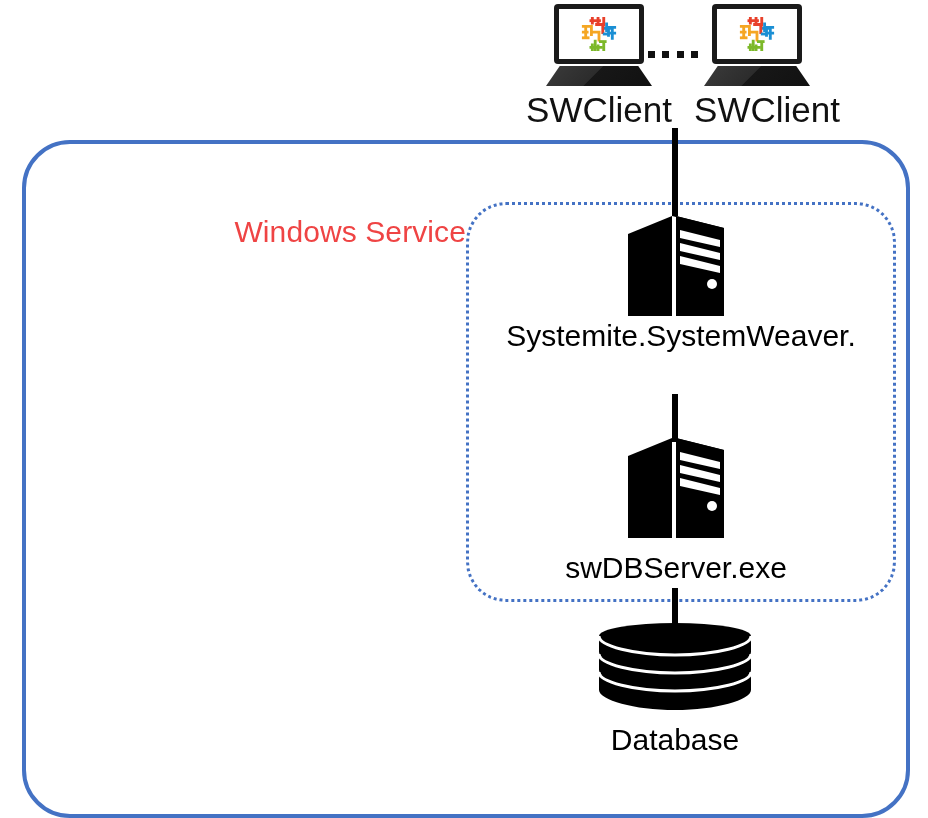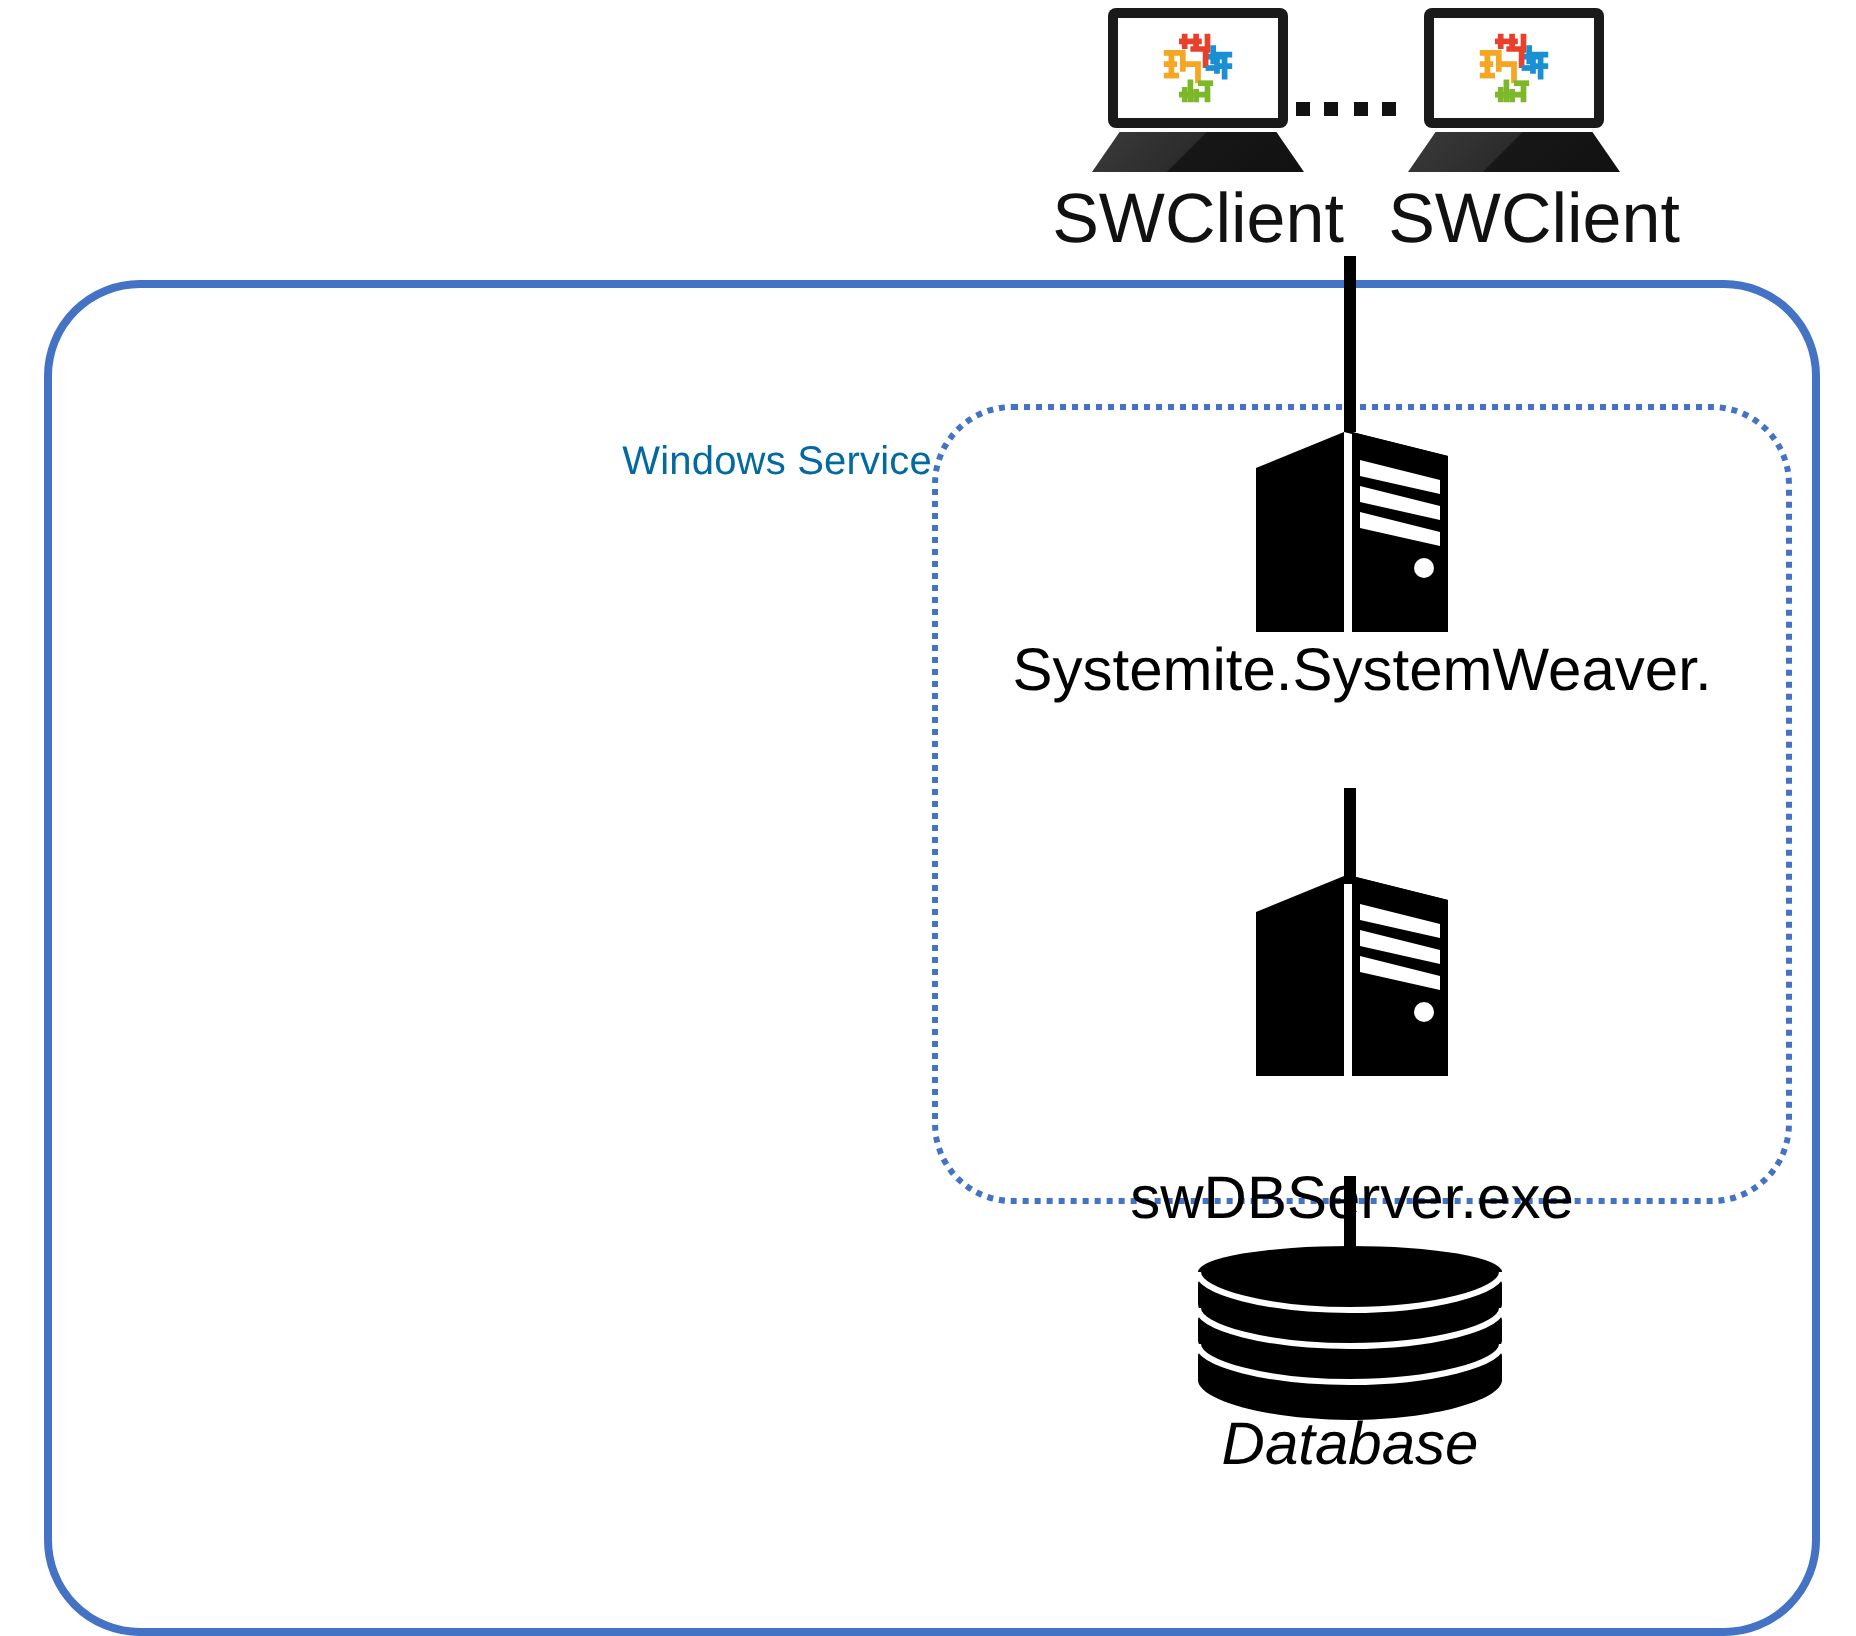--- a/index.html
+++ b/index.html
@@ -41,22 +41,22 @@
     box-sizing: border-box;
     background: transparent;
   }
 
   
   .service-label {
     left: 18px;
     top: 212px;
     width: 448px;
     text-align: right;
-    color: #0369a1;
-    font-size: 20px;
+    color: #ef4444;
+    font-size: 30px;
     line-height: 39px;
     letter-spacing: 0.1px;
   }
 
   
   .vline {
     background: #000000;
     width: 6px;
   }
   .vl-client { left: 672px; top: 128px; height: 88px; }
@@ -124,22 +124,22 @@
   .server-top { left: 608px; top: 210px; }
   .server-bottom { left: 608px; top: 432px; }
 
   .node-label {
     font-size: 30px;
     color: #000000;
     text-align: center;
     line-height: 40px;
   }
   .label-tcp { left: 446px; top: 316px; width: 470px; }
-  .label-db  { left: 486px; top: 548px; width: 380px; margin-top: 32px; }
-  .label-database { left: 520px; top: 703px; width: 310px; font-style: italic; }
+  .label-db  { left: 486px; top: 548px; width: 380px; }
+  .label-database { left: 520px; top: 720px; width: 310px; }
 
   
   .db-icon { left: 594px; top: 620px; width: 162px; height: 94px; }
 </style>
 </head>
 <body>
 
 <div id="canvas">
 
   <div class="abs outer-box"></div>

